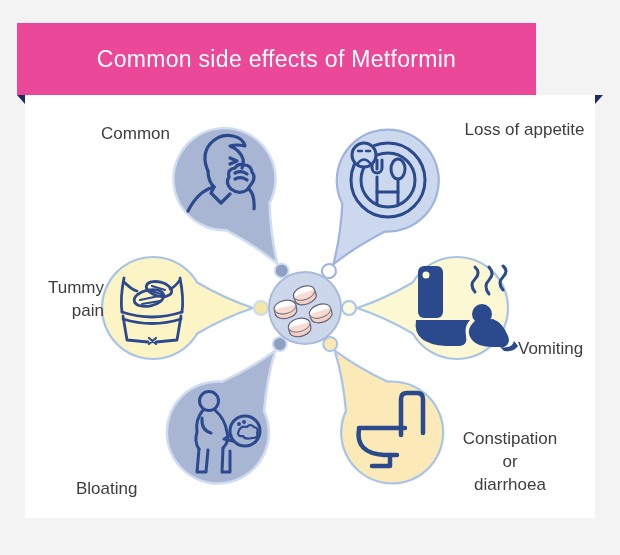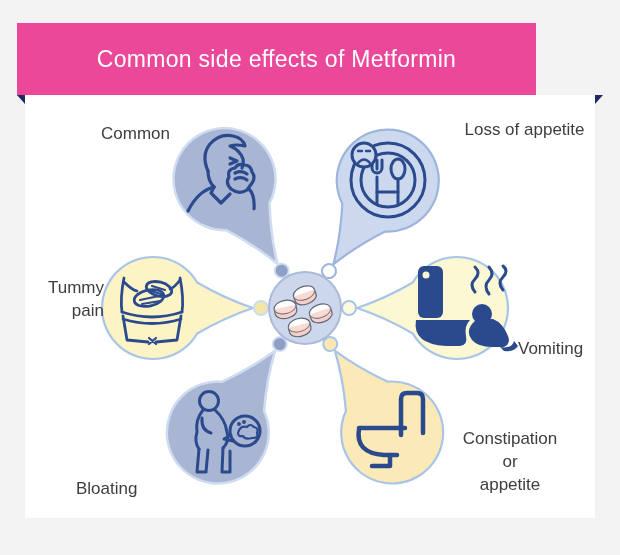--- a/index.html
+++ b/index.html
@@ -190,13 +190,13 @@
 </svg>
 
 <div class="label lbl-nausea">Common</div>
 <div class="label lbl-loss">Loss of appetite</div>
 <div class="label lbl-tummy">Tummy
 pain</div>
 <div class="label lbl-vomiting">Vomiting</div>
 <div class="label lbl-bloating">Bloating</div>
 <div class="label lbl-constipation">Constipation
 or
-appetite</div>
+diarrhoea</div>
 
 </body></html>

